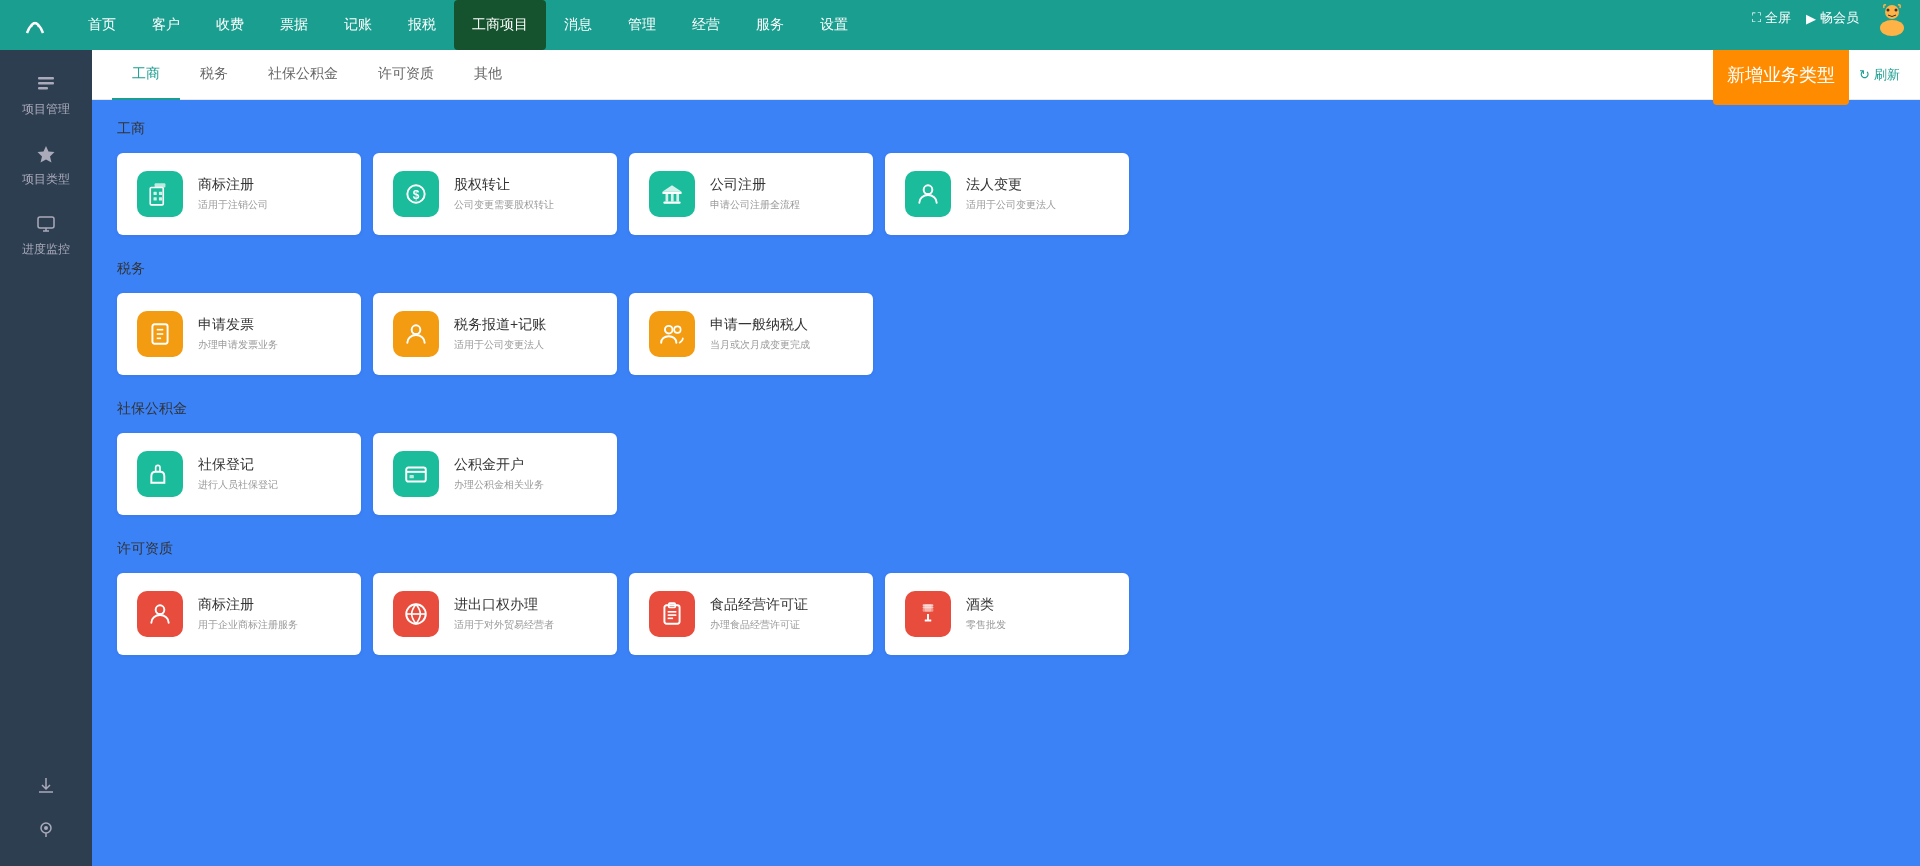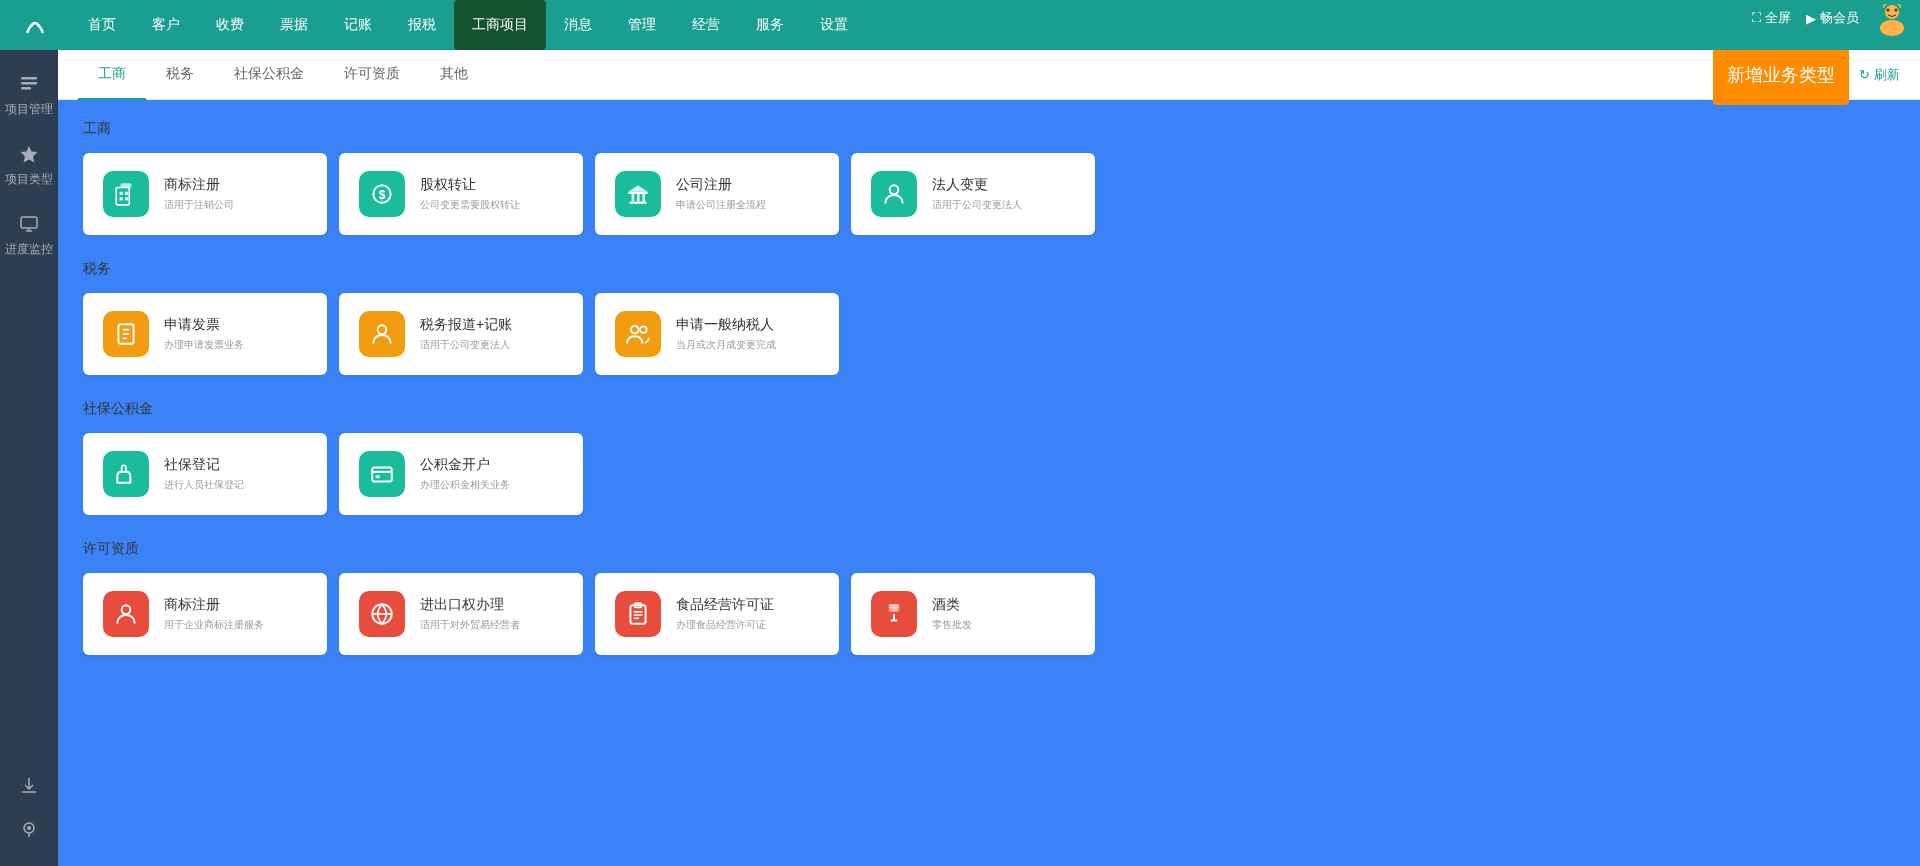--- a/index.html
+++ b/index.html
@@ -64,21 +64,21 @@
 
     
     .main-layout {
       display: flex;
       flex: 1;
       overflow: hidden;
     }
 
     
     .left-sidebar {
-      width: 58px;
+      width: 92px;
       background: #2c3e50;
       display: flex;
       flex-direction: column;
       align-items: center;
       padding-top: 10px;
       flex-shrink: 0;
       text-align: right;
     }
     .sidebar-item {
       width: 100%;

